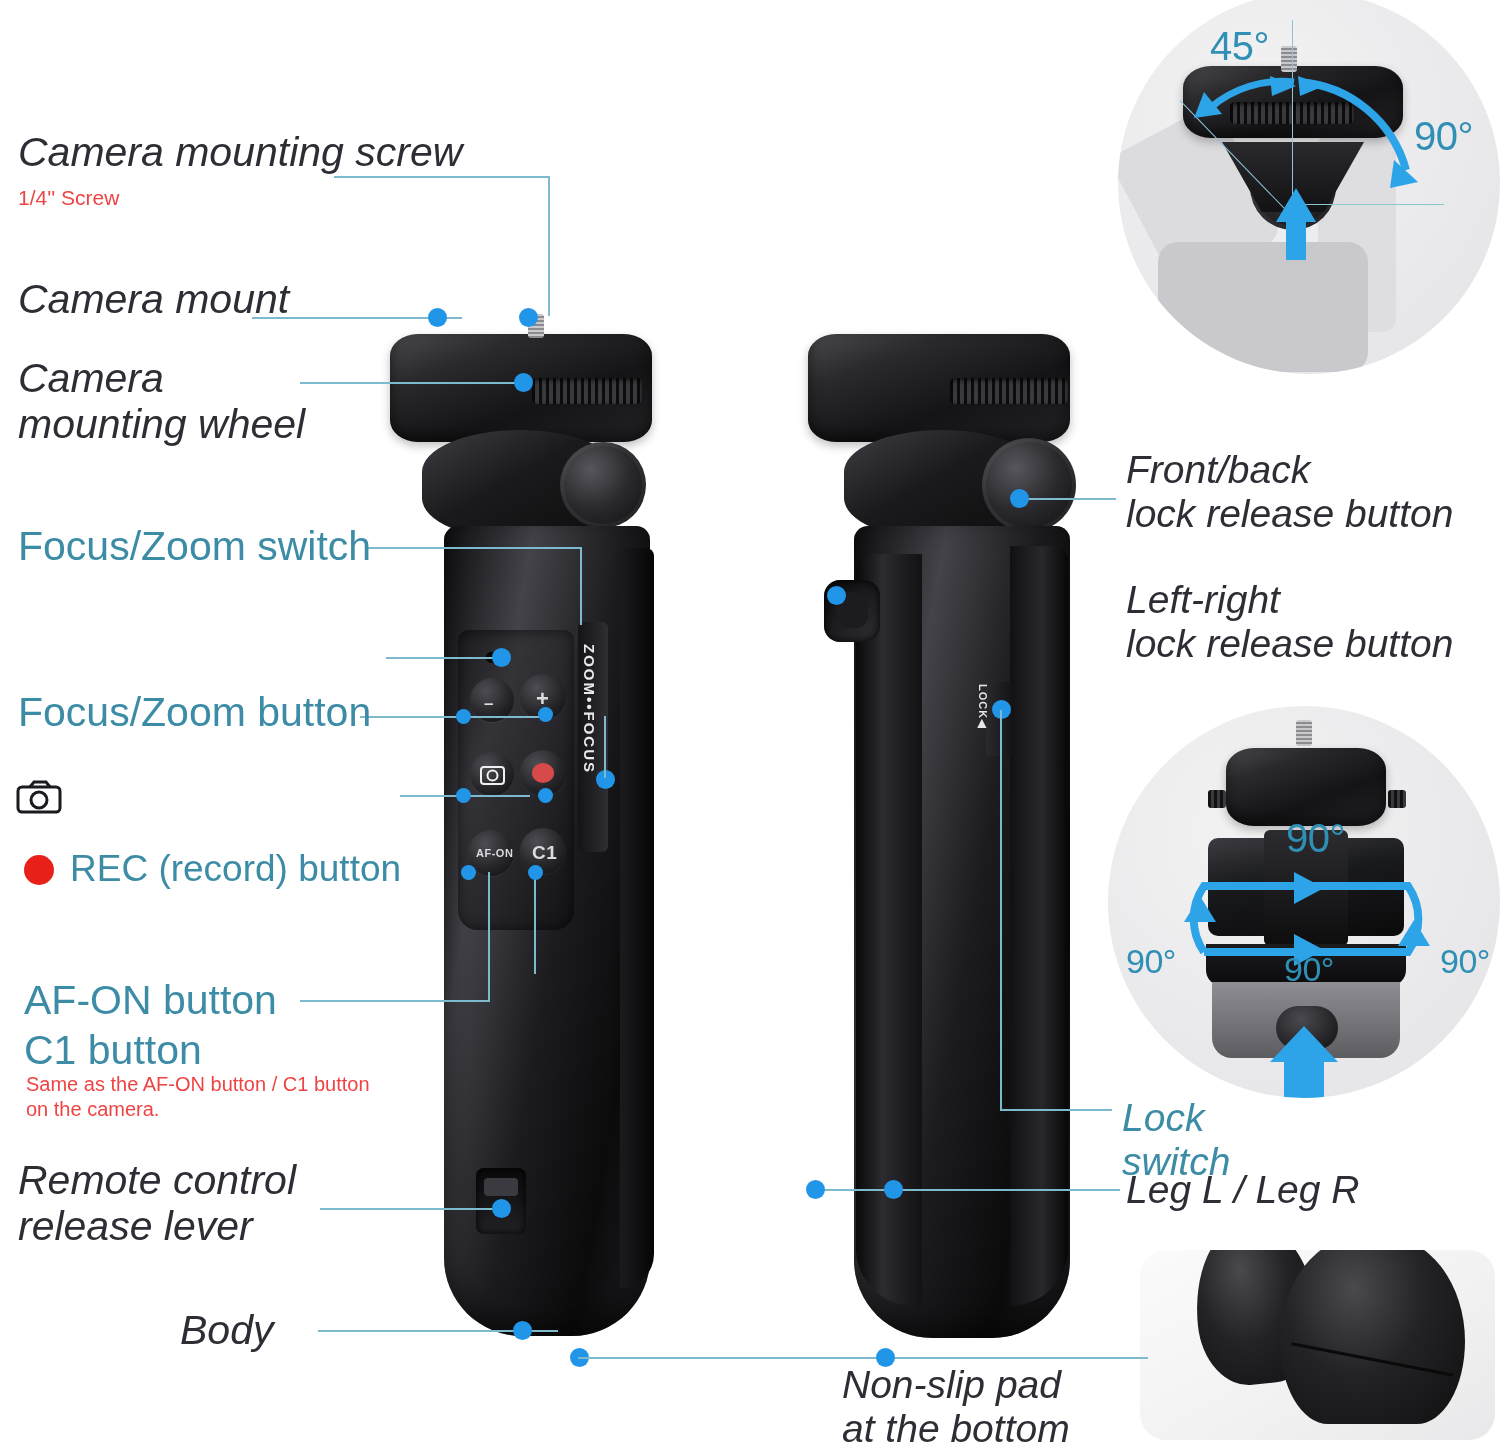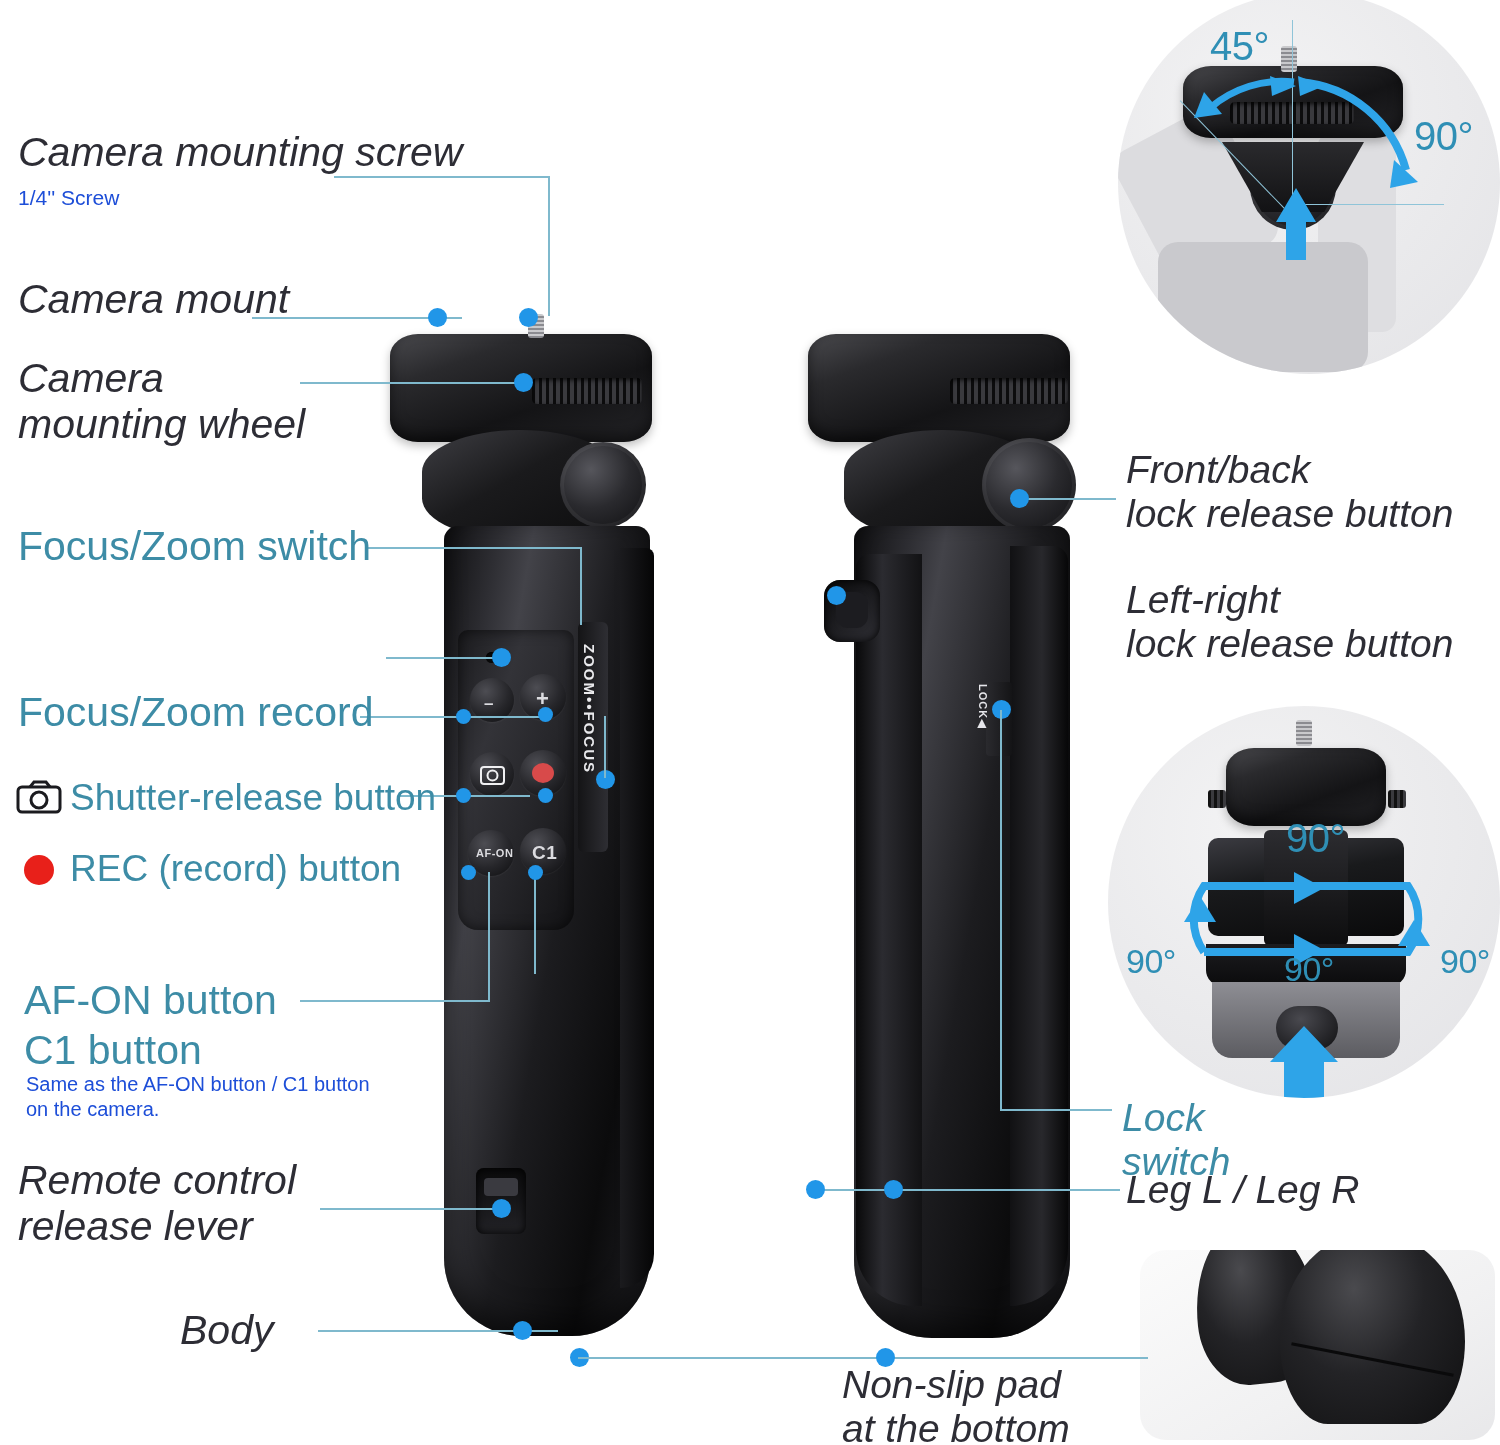--- a/index.html
+++ b/index.html
@@ -10,21 +10,21 @@
     font-family:"Liberation Sans", sans-serif;
     color:#2b2b33;
     overflow:hidden;
   }
   #stage { position:absolute; inset:0; }
 
   
   .lbl { position:absolute; line-height:1.12; white-space:pre-line; }
   .lbl.dark  { color:#2d2d35; font-weight:400;font-style:italic; }
   .lbl.teal  { color:#3d8ca6; font-weight:400; }
-  .lbl.sub   { color:#1d4ed8; font-size:21px; line-height:1.25; }
+  .lbl.sub   { color:#ef4444; font-size:21px; line-height:1.25; }
   .s46 { font-size:41px; }
   .s44 { font-size:39px; }
   .s42 { font-size:37px; }
 
   
   .ln { position:absolute; background:#7fb9cd; }
   .lnh { height:1.6px; }
   .lnv { width:1.6px; }
   .dot { position:absolute; width:19px; height:19px; border-radius:50%;
          background:#2196e8; }
@@ -291,28 +291,27 @@
   <div class="lbl sub" style="left:18px; top:185px;">1/4'' Screw</div>
 
   <div class="lbl dark s46" style="left:18px; top:277px;">Camera mount</div>
 
   <div class="lbl dark s46" style="left:18px; top:335px;margin-top:21px;">Camera
 mounting wheel</div>
 
   <div class="lbl teal s46" style="left:18px; top:524px;">Focus/Zoom switch</div>
 
 
-  <div class="lbl teal s46" style="left:18px; top:690px;">Focus/Zoom record</div>
+  <div class="lbl teal s46" style="left:18px; top:690px;">Focus/Zoom button</div>
 
   <svg class="icon-cam" style="left:16px; top:780px;" viewBox="0 0 46 34">
     <rect x="2" y="7" width="42" height="25" rx="4" fill="none" stroke="#1b1b1f" stroke-width="3"></rect>
     <path d="M14 7 L18 2 L30 2 L34 7" fill="none" stroke="#1b1b1f" stroke-width="3"></path>
     <circle cx="23" cy="20" r="8" fill="none" stroke="#1b1b1f" stroke-width="3"></circle>
   </svg>
-  <div class="lbl teal s42" style="left:70px; top:777px;">Shutter-release button</div>
 
   <div class="reddot" style="left:24px; top:855px;"></div>
   <div class="lbl teal s42" style="left:70px; top:848px;">REC (record) button</div>
 
   <div class="lbl teal s46" style="left:24px; top:978px;">AF-ON button</div>
   <div class="lbl teal s46" style="left:24px; top:1028px;">C1 button</div>
   <div class="lbl sub" style="left:26px; top:1072px; font-size:20px;">Same as the AF-ON button / C1 button
 on the camera.</div>
 
   <div class="lbl dark s46" style="left:18px; top:1158px;">Remote control

